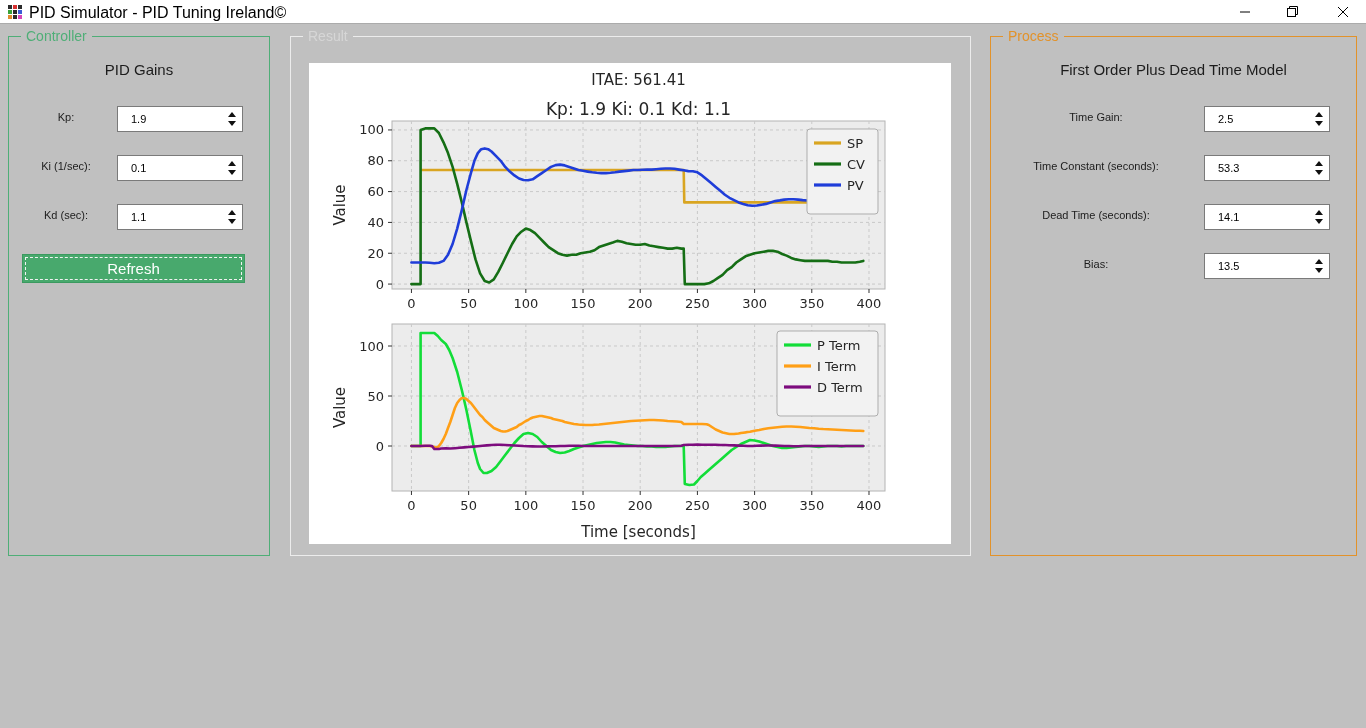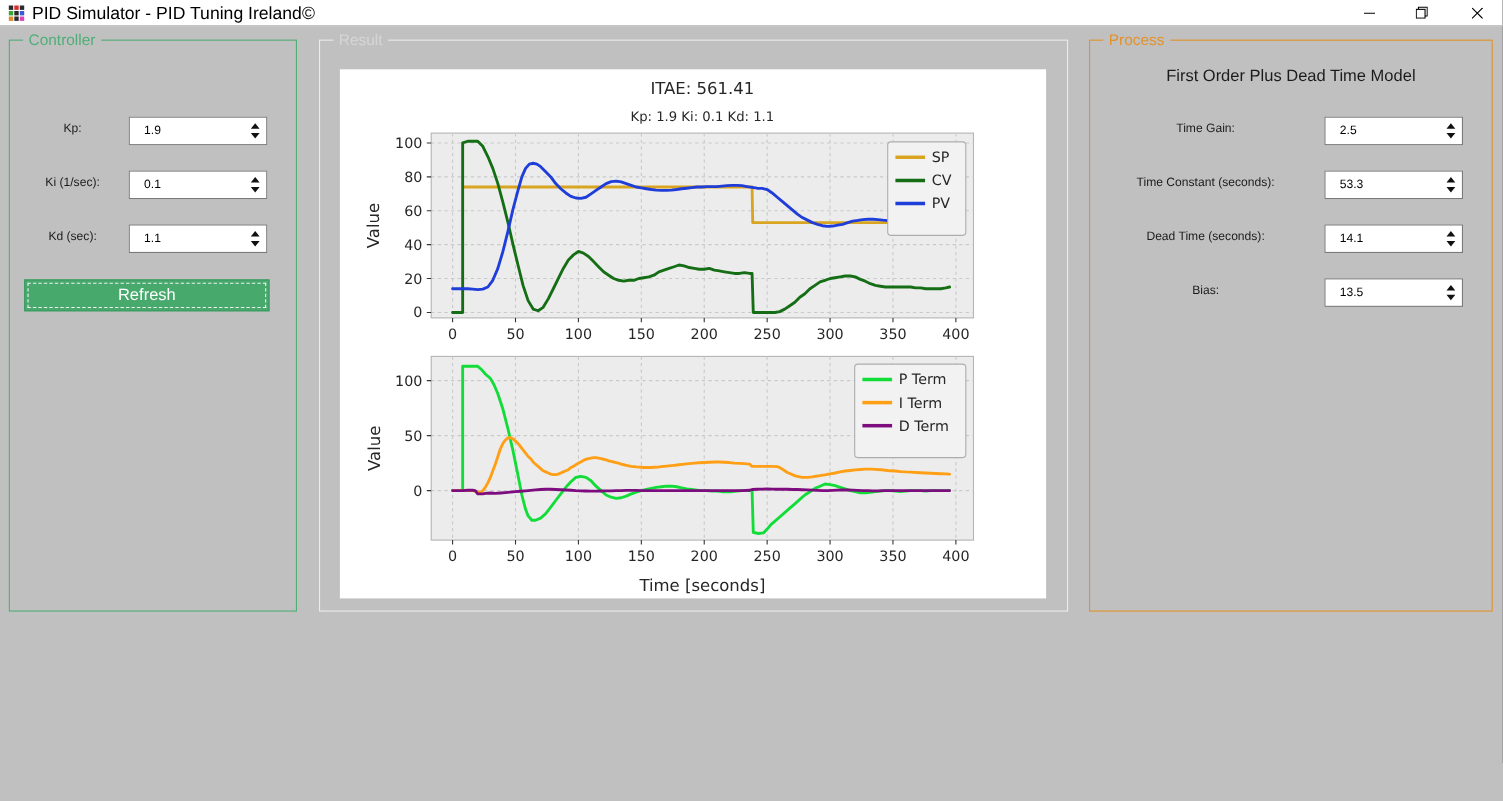--- a/index.html
+++ b/index.html
@@ -25,21 +25,21 @@
   .arr-down{bottom:5px;border-top:5px solid #111;}
   
   .refresh-btn{position:absolute;left:13px;top:217px;width:223px;height:29px;background:#48a96d;
                border:1px solid #3b9a60;box-sizing:border-box;color:#fff;font-size:15px;
                display:flex;align-items:center;justify-content:center;cursor:pointer;}
   .refresh-btn::after{content:"";position:absolute;left:2px;top:2px;right:2px;bottom:2px;border:1px dashed #f2f2f2;}
   
   .figure{position:absolute;left:18px;top:26px;width:642px;height:481px;background:#ffffff;
           font-family:"DejaVu Sans",sans-serif;}
   .fig-title{position:absolute;left:83px;width:493px;top:8px;text-align:center;font-size:15px;color:#262626;}
-  .fig-subtitle{position:absolute;left:83px;width:493px;top:36px;text-align:center;font-size:12px;color:#262626;}
+  .fig-subtitle{position:absolute;left:83px;width:493px;top:36px;text-align:center;font-size:17px;color:#262626;}
   svg text{font-family:"DejaVu Sans",sans-serif;fill:#262626;}
 </style>
 </head>
 <body>
 
 <div class="window">
 
   <div class="titlebar">
     <span class="app-icon">
       <svg width="16" height="16" viewBox="0 0 16 16">
@@ -69,20 +69,21 @@
     <div class="win-btn" style="left:1320px;">
       <svg width="10" height="10" viewBox="0 0 10 10" stroke="#000" stroke-width="1">
           <line x1="0" y1="0" x2="10" y2="10"></line>
           <line x1="10" y1="0" x2="0" y2="10"></line>
         </svg>
     </div>
   </div>
 
   <div class="groupbox" style="left:8px;top:36px;width:260px;height:518px;border-color:#4fae77;">
     <span class="gb-label" style="color:#4fae77;">Controller</span>
+    <div class="panel-title">PID Gains</div>
 
     <div class="row-label" style="left:4px;width:106px;top:74px;">Kp:</div>
     <div class="spinbox" style="left:108px;top:69px;">
       <span class="spin-value">1.9</span>
       <span class="spin-arrows">
           <span class="arr arr-up"></span>
           <span class="arr arr-down"></span>
         </span>
     </div>
 

